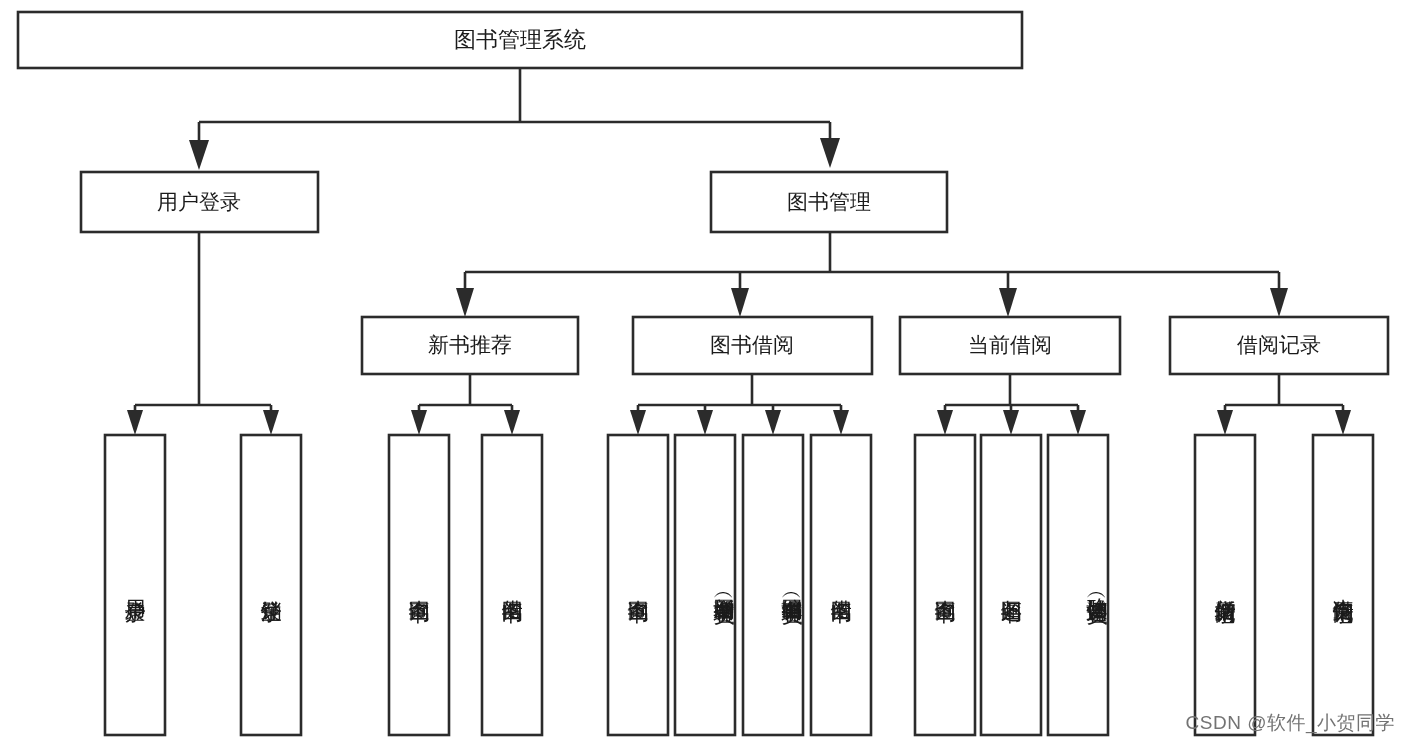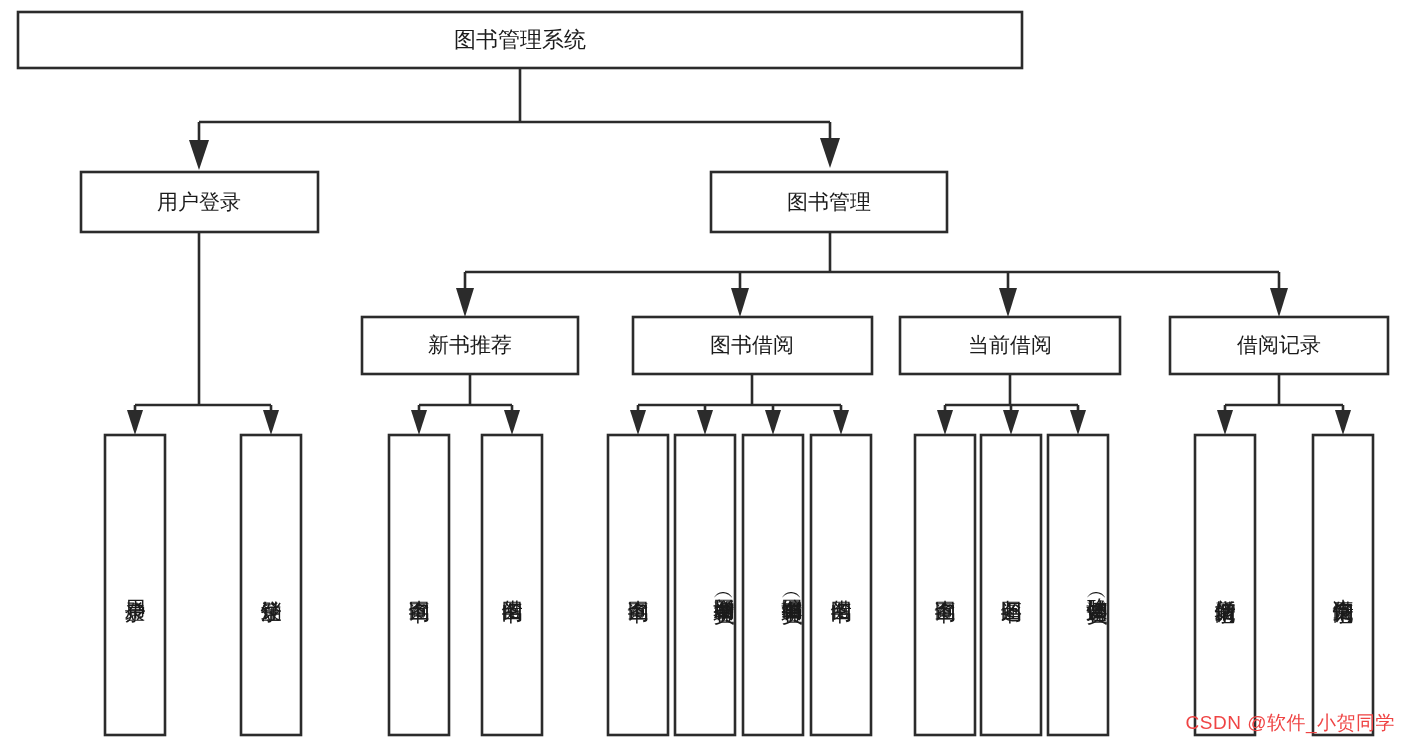--- a/index.html
+++ b/index.html
@@ -69,21 +69,21 @@
     white-space: nowrap;
     pointer-events: none;
     user-select: none;
   }
   .watermark {
     position: absolute;
     right: 10px;
     bottom: 4px;
     font-family: "Liberation Sans", "DejaVu Sans", sans-serif;
     font-size: 19px;
-    color: #ef4444;
+    color: #737373;
     letter-spacing: 0.5px;
     white-space: nowrap;
     user-select: none;
   }
 </style>
 </head>
 <body>
 
 <div id="diagram-root">
 

